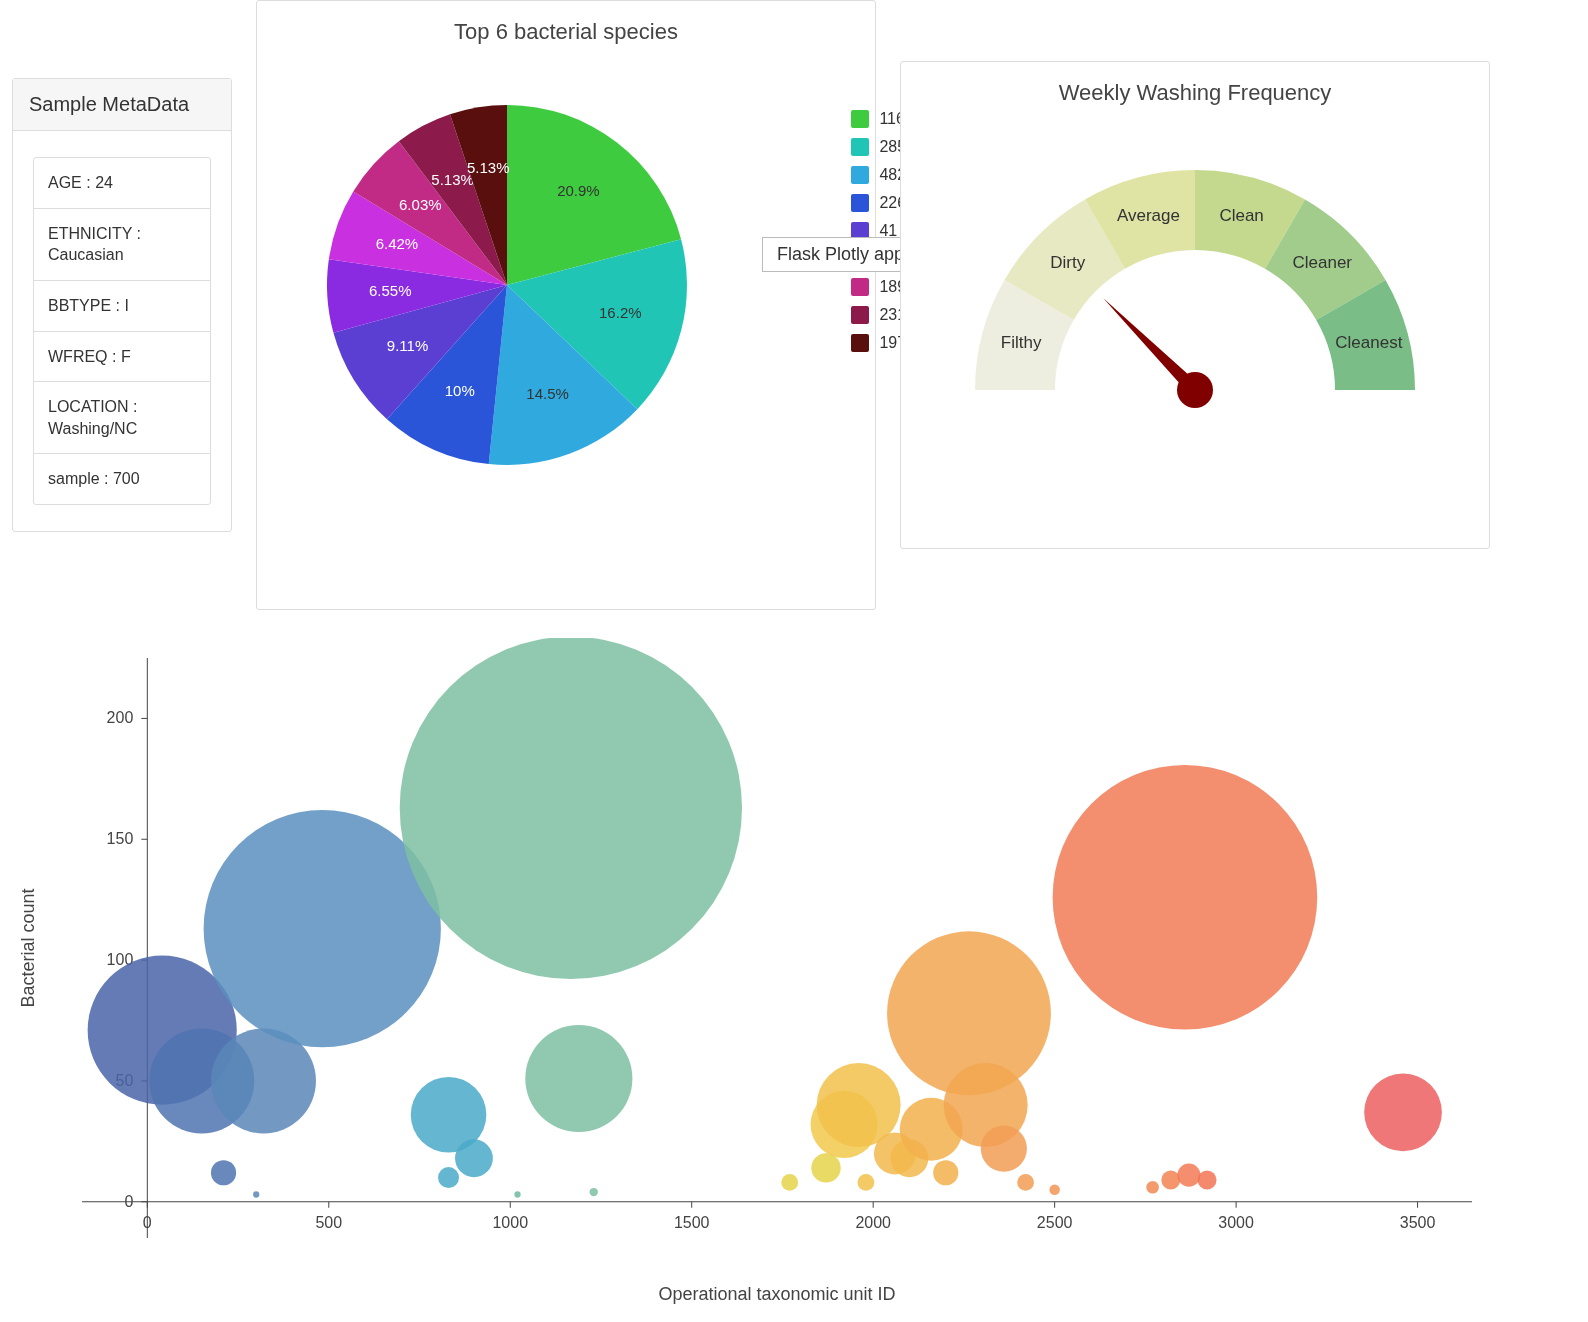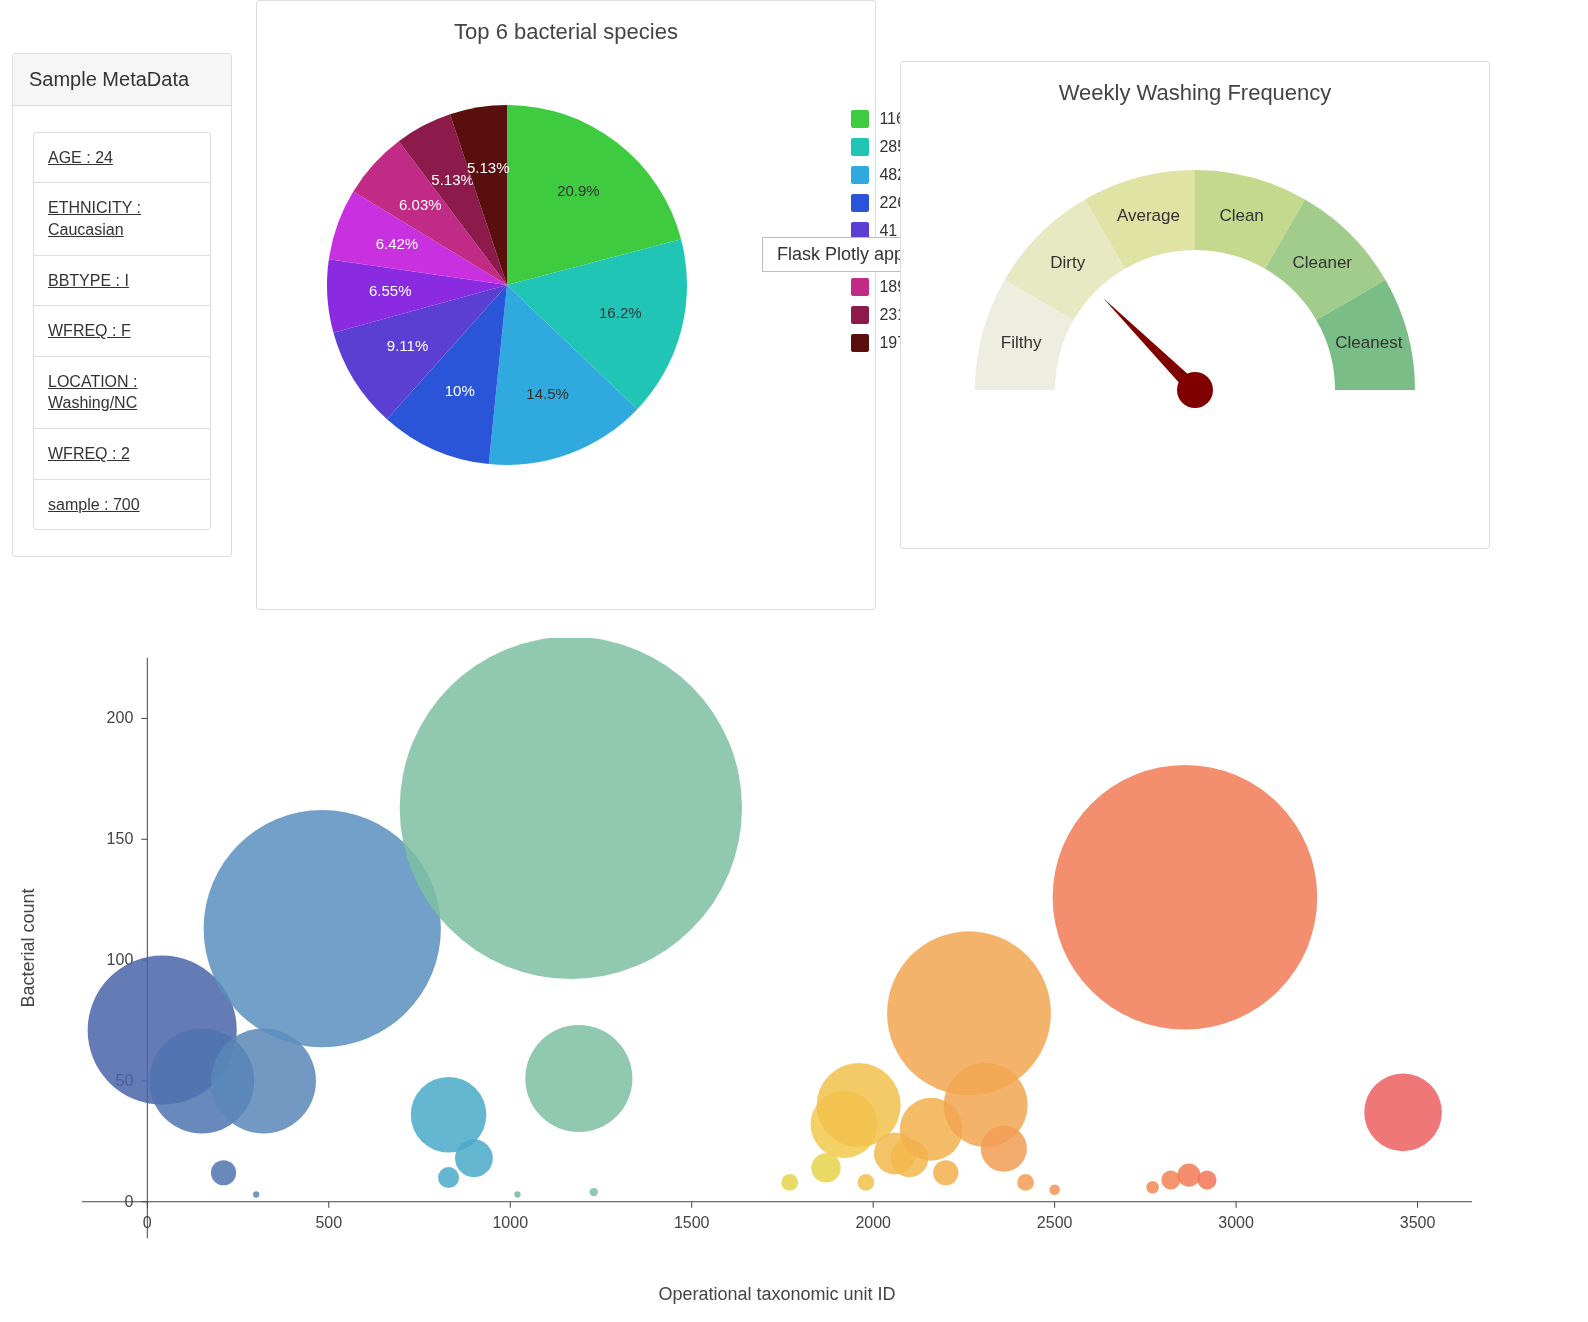--- a/index.html
+++ b/index.html
@@ -2,21 +2,21 @@
 <html><head>
 <meta charset="utf-8">
 <style>
   html,body{margin:0;padding:0;font-family:"Helvetica Neue",Helvetica,Arial,sans-serif;background:#fff;color:#333;}
   *{box-sizing:border-box;}
   .page{width:1588px;padding:0 12px 24px 12px;}
   .top-row{display:flex;gap:24px;align-items:center;}
   
   .sidebar{width:220px;border:1px solid #ddd;border-radius:3px;background:#fff;}
   .sidebar-header{background:#f6f6f6;border-bottom:1px solid #ddd;padding:14px 16px;font-size:20px;}
-  .sidebar-body{padding:26px 20px;text-decoration:underline;}
+  .sidebar-body{padding:26px 20px;}
   .meta-table{border:1px solid #ddd;border-radius:3px;overflow:hidden;}
   .meta-cell{padding:14px 14px;font-size:16px;border-bottom:1px solid #ddd;line-height:1.35;}
   .meta-cell:last-child{border-bottom:none;}
   
   .panel{border:1px solid #ddd;border-radius:3px;background:#fff;position:relative;}
   .panel-pie{flex:0 0 620px;height:610px;}
   .panel-gauge{flex:0 0 590px;height:488px;}
   .panel-title{font-size:22px;text-align:center;padding-top:18px;color:#444;}
   
   .pie-wrap{position:relative;width:100%;height:540px;}
@@ -44,21 +44,20 @@
 
     <div class="sidebar">
       <div class="sidebar-header">Sample MetaData</div>
       <div class="sidebar-body">
         <div class="meta-table" id="meta-table">
             <div class="meta-cell">AGE : 24</div>
             <div class="meta-cell">ETHNICITY : Caucasian</div>
             <div class="meta-cell">BBTYPE : I</div>
             <div class="meta-cell">WFREQ : F</div>
             <div class="meta-cell">LOCATION : Washing/NC</div>
-            <div class="meta-cell">WFREQ : 2</div>
             <div class="meta-cell">sample : 700</div>
           </div>
       </div>
     </div>
 
     <div class="panel panel-pie">
       <div class="panel-title">Top 6 bacterial species</div>
       <div class="pie-wrap">
         <svg id="pie-svg" class="pie-svg" width="400" height="400" viewBox="0 0 400 400">
             <path d="M 200 200 L 200 20 A 180 180 0 0 1 374.07832601219275 154.20986555170722 Z" fill="#3fcb3f"></path>

